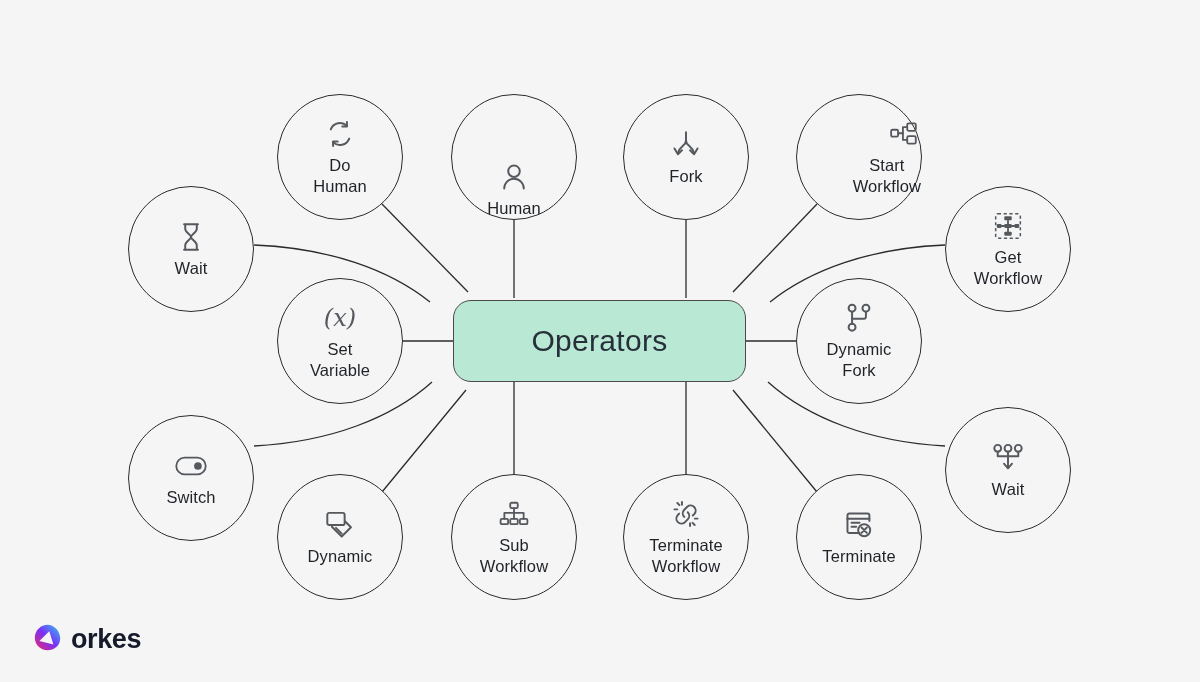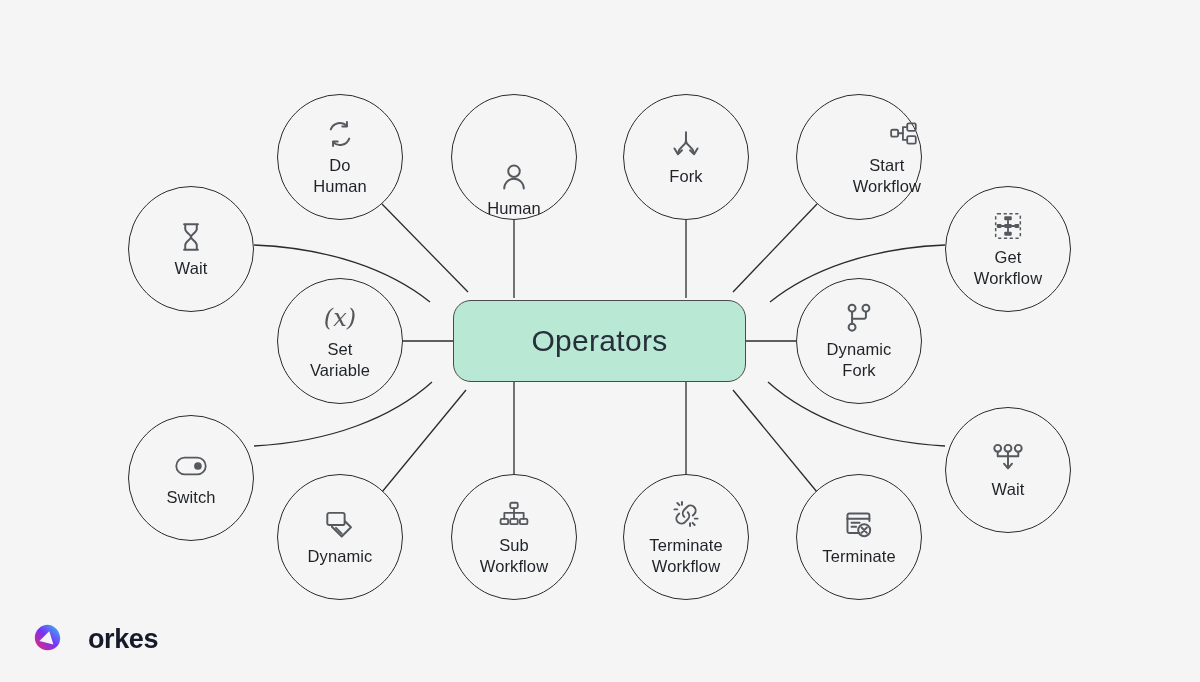--- a/index.html
+++ b/index.html
@@ -72,21 +72,20 @@
     bottom: 26px;
     display: flex;
     align-items: center;
     gap: 9px;
   }
   #brand .brand-text {
     font-size: 27px;
     font-weight: bold;
     color: #171a2b;
     letter-spacing: -0.4px;
-    margin-left: 17px;
   }
   .setvar-glyph {
     font-family: "DejaVu Serif", serif;
     font-style: italic;
     font-size: 24px;
     color: #55595e;
     line-height: 1;
   }
 </style>
 </head>

